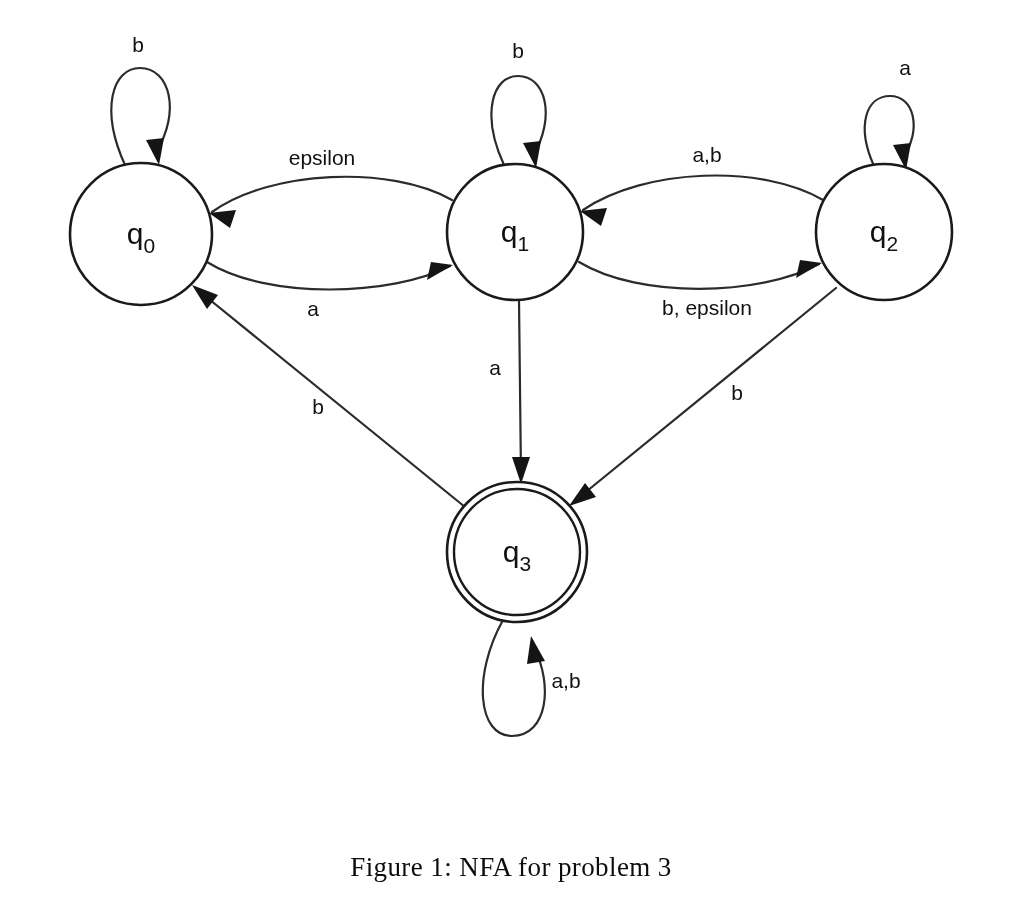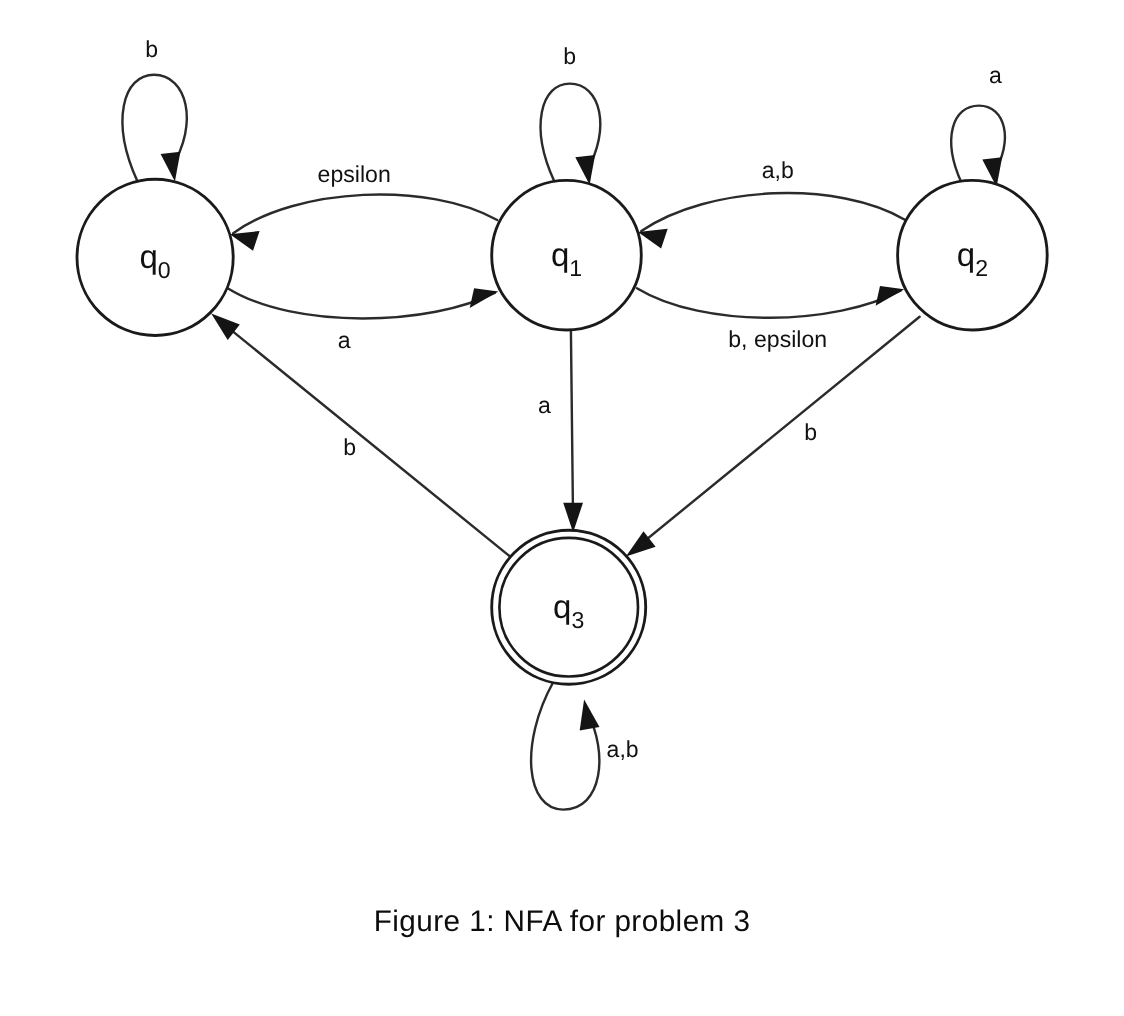--- a/index.html
+++ b/index.html
@@ -66,24 +66,24 @@
   .edge-label {
     font-family: "Liberation Sans", sans-serif;
     font-size: 21px;
     fill: #111111;
     text-anchor: middle;
     dominant-baseline: alphabetic;
   }
   .caption {
     position: absolute;
     left: 0;
-    top: 822px;
+    top: 852px;
     width: 1022px;
     text-align: center;
-    font-family: Liberation Sans, sans-serif;
+    font-family: Liberation Serif, serif;
     font-size: 27px;
     color: #0d0d0d;
     letter-spacing: 0.4px;
   }
 </style>
 </head>
 <body>
 
 <div id="figure-root">
 

